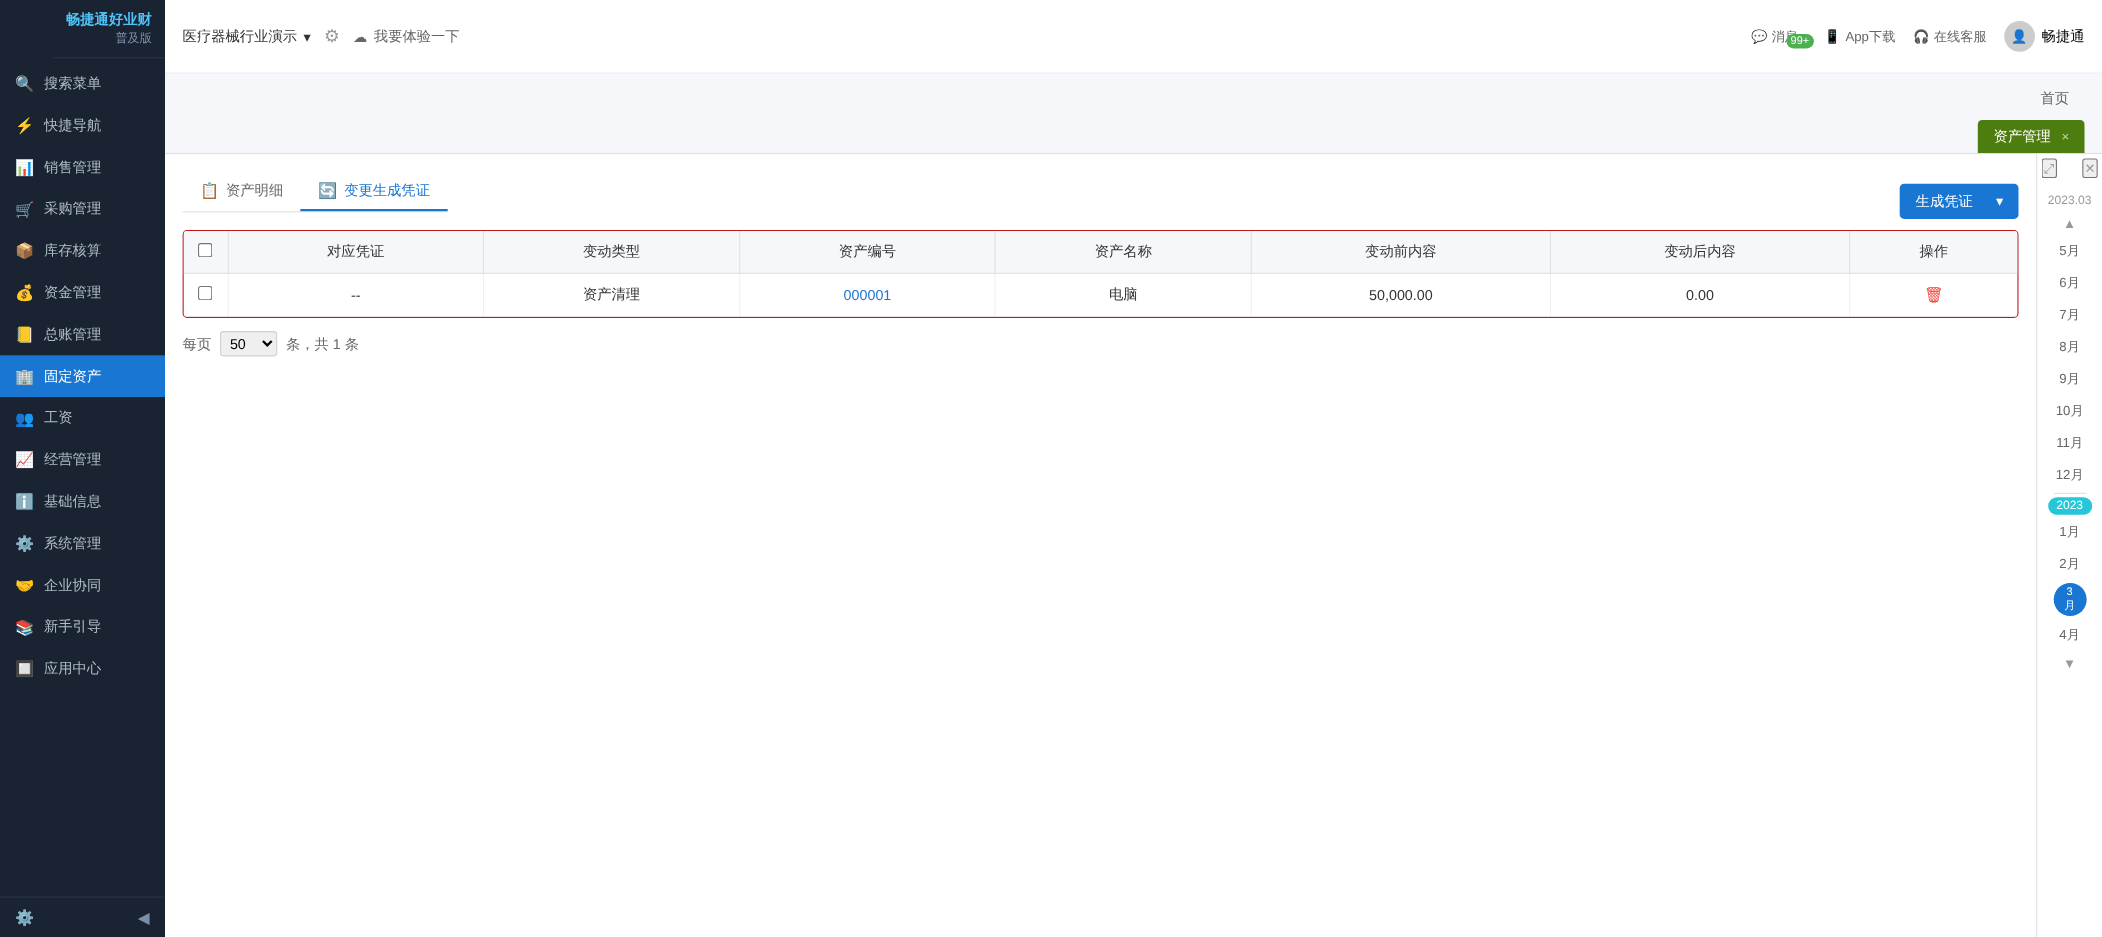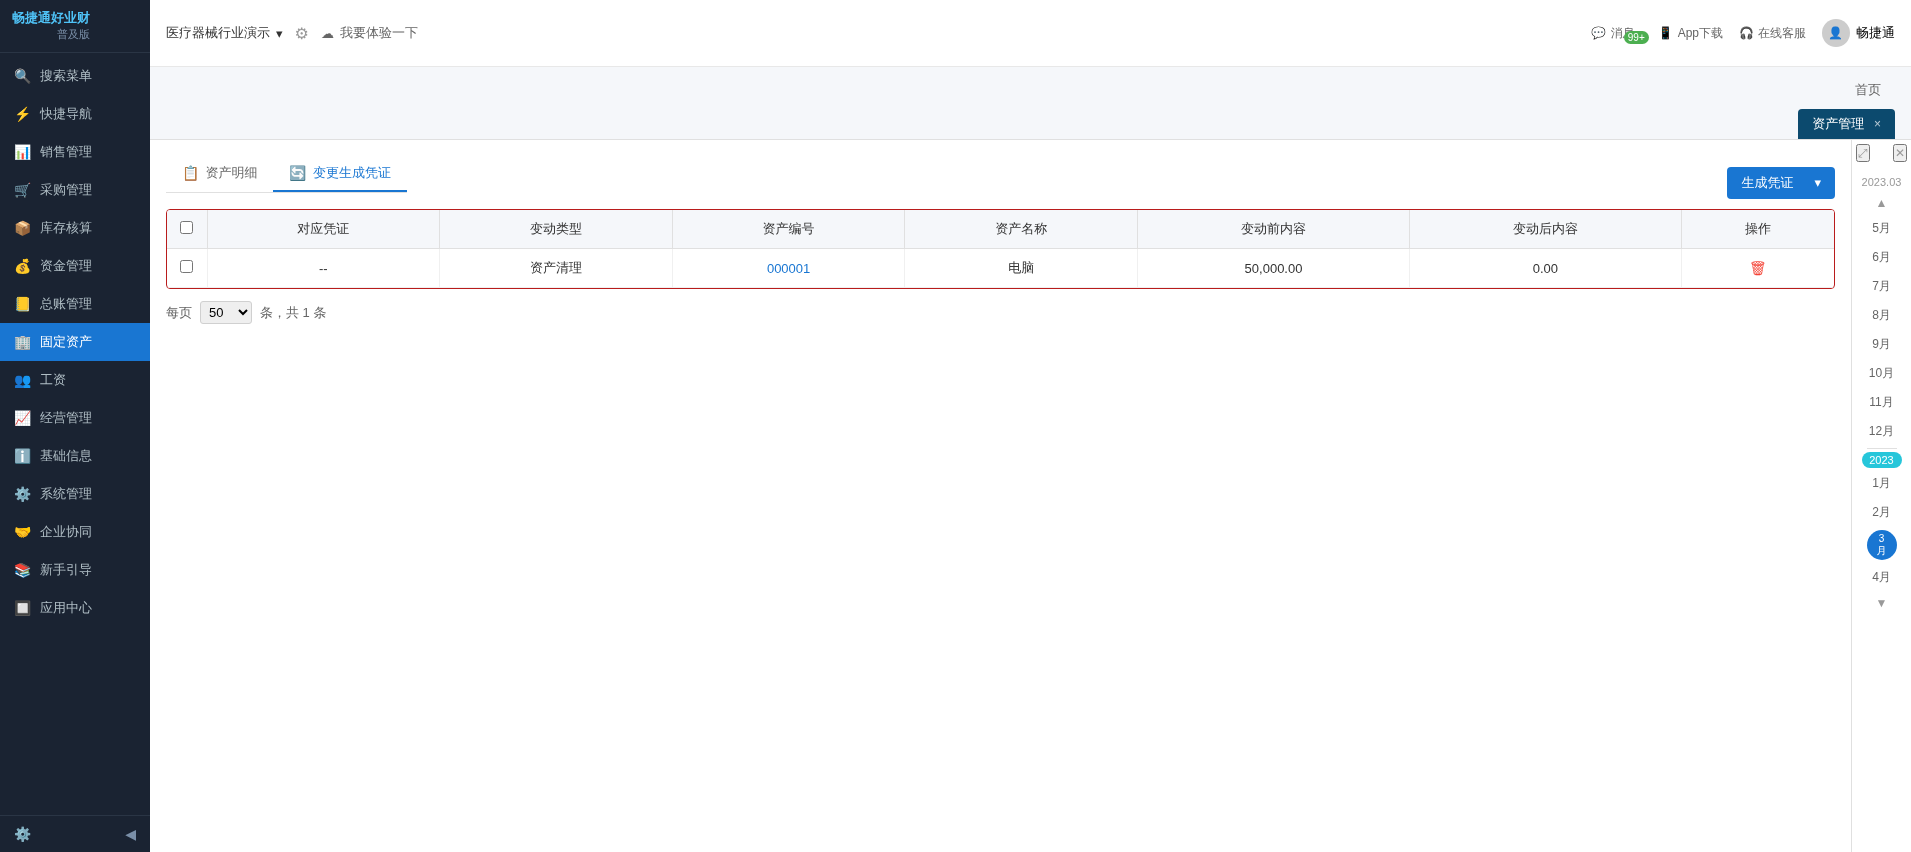--- a/index.html
+++ b/index.html
@@ -15,20 +15,21 @@
       flex-shrink: 0;
     }
     .sidebar-header {
       padding: 10px 12px;
       background: #1a2332;
       border-bottom: 1px solid #2a3545;
       display: flex;
       align-items: center;
       gap: 6px;
       min-height: 50px;
+      margin-left: 48px;
     }
     .sidebar-logo-text {
       color: #4fc3f7;
       font-size: 13px;
       font-weight: bold;
       line-height: 1.3;
     }
     .sidebar-edition {
       color: #7a8fa8;
       font-size: 11px;
@@ -166,21 +167,21 @@
     }
     .tab-item {
       padding: 6px 14px;
       border-radius: 4px 4px 0 0;
       cursor: pointer;
       font-size: 13px;
       color: #666;
       background: #e8eaed;
     }
     .tab-item.active {
-      background: #0c4a6e;
+      background: #4d7c0f;
       color: #fff;
     }
     .tab-item .tab-close {
       margin-left: 6px;
       opacity: 0.7;
       font-size: 12px;
     }
     .tab-home {
       padding: 6px 14px;
       color: #666;

